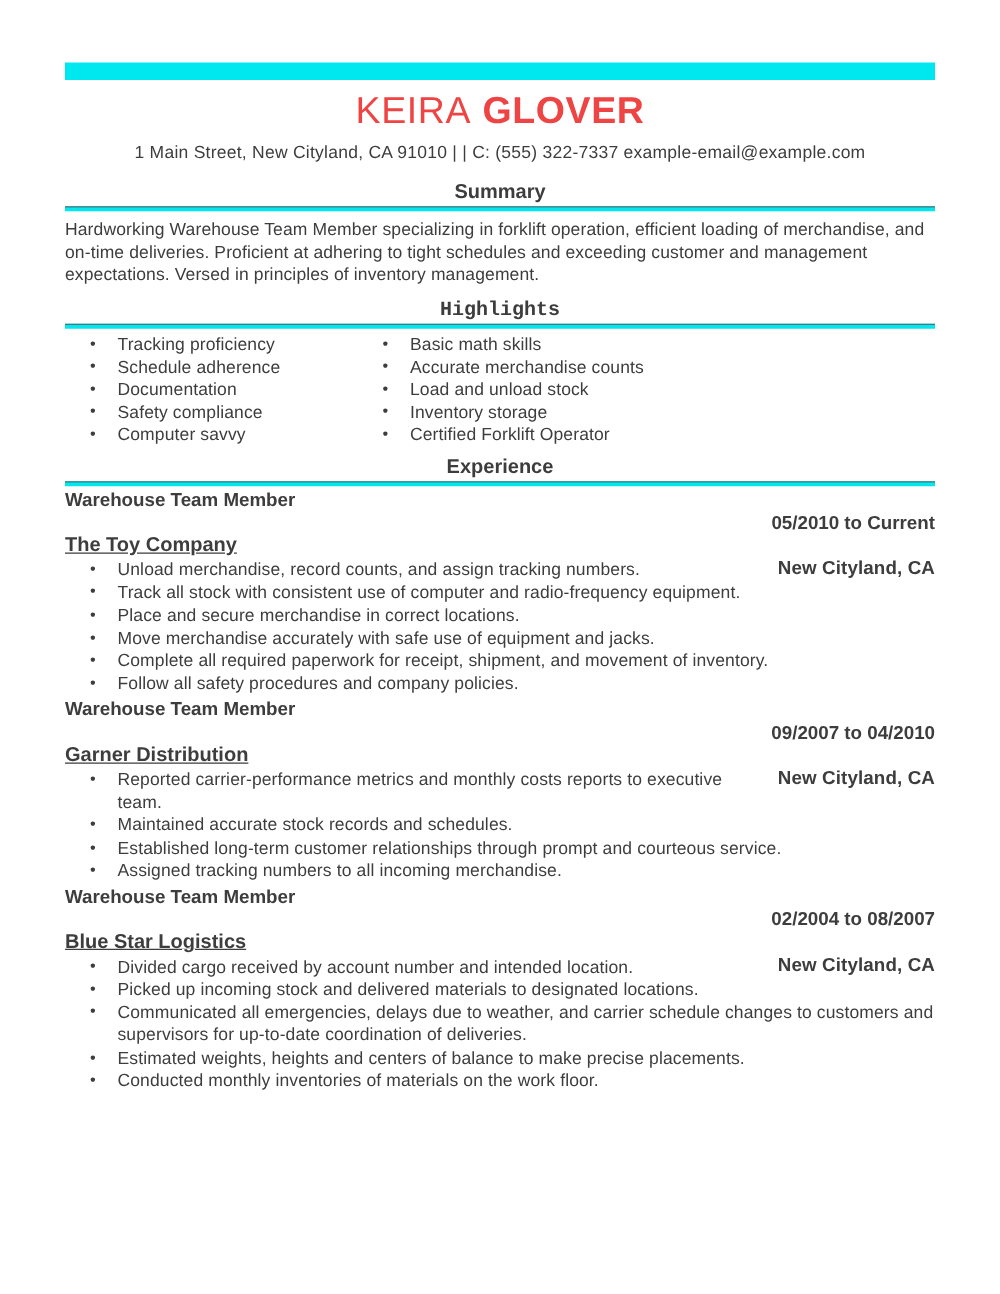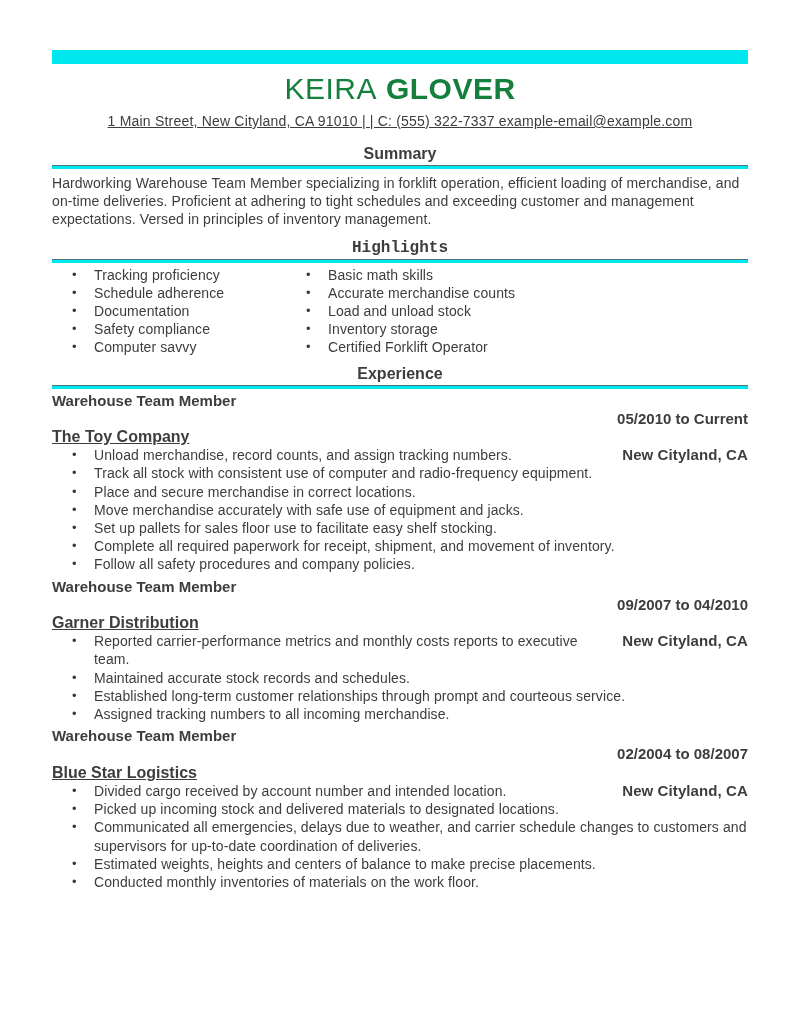--- a/index.html
+++ b/index.html
@@ -14,27 +14,27 @@
     font-family: "Liberation Sans", sans-serif;
     color: var(--text);
   }
   .page { width: 800px; height: 1035px; padding: 0 52px; background: #fff; }
 
   .top-bar { margin-top: 50px; height: 14px; background: var(--accent-cyan); }
 
   .name {
     margin-top: 8px; text-align: center;
     font-size: 30px; line-height: 34px; letter-spacing: 0.5px;
-    font-weight: normal; color: #15803d; white-space: nowrap;
+    font-weight: normal; color: #ef4444; white-space: nowrap;
   }
   .name .last { font-weight: bold; margin-left: 9px; }
 
   .contact {
     margin-top: 7px; text-align: center;
-    font-size: 14px; line-height: 17px; letter-spacing: 0.2px; text-decoration: underline;
+    font-size: 14px; line-height: 17px; letter-spacing: 0.2px;
   }
 
   .sec-title {
     text-align: center; font-size: 16px; font-weight: bold; line-height: 20px;
   }
   .sec-title.summary   { margin-top: 14px; }
   .sec-title.highlights{ margin-top: 9px; font-family: Liberation Mono, monospace; }
   .sec-title.experience{ margin-top: 7px; }
 
   .sec-rule {
@@ -117,21 +117,20 @@
     <div class="job-dates">05/2010 to Current</div>
     <div class="job-company">The Toy Company</div>
     <ul>
       <li class="with-loc">
           <span class="b-text">Unload merchandise, record counts, and assign tracking numbers.</span>
           <span class="loc">New Cityland, CA</span>
         </li>
       <li>Track all stock with consistent use of computer and radio-frequency equipment.</li>
       <li>Place and secure merchandise in correct locations.</li>
       <li>Move merchandise accurately with safe use of equipment and jacks.</li>
-      <li>Set up pallets for sales floor use to facilitate easy shelf stocking.</li>
       <li>Complete all required paperwork for receipt, shipment, and movement of inventory.</li>
       <li>Follow all safety procedures and company policies.</li>
     </ul>
   </div>
 
   <div>
     <div class="job-title next">Warehouse Team Member</div>
     <div class="job-dates">09/2007 to 04/2010</div>
     <div class="job-company">Garner Distribution</div>
     <ul>

